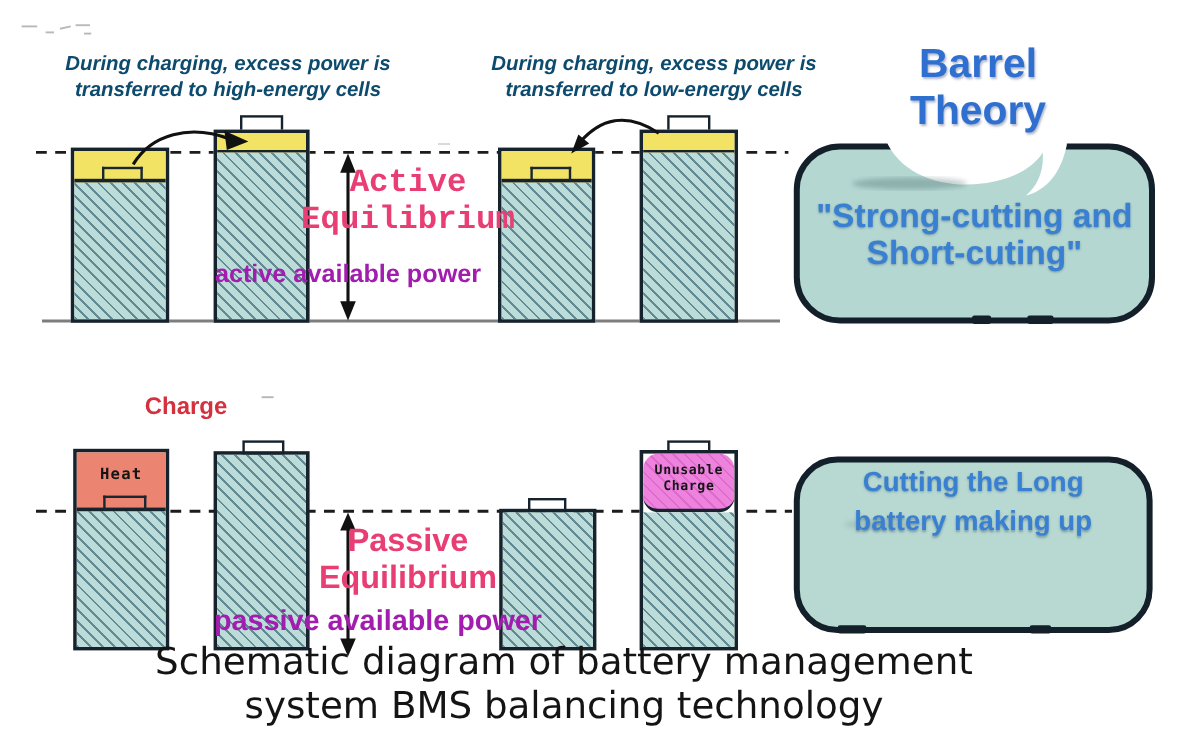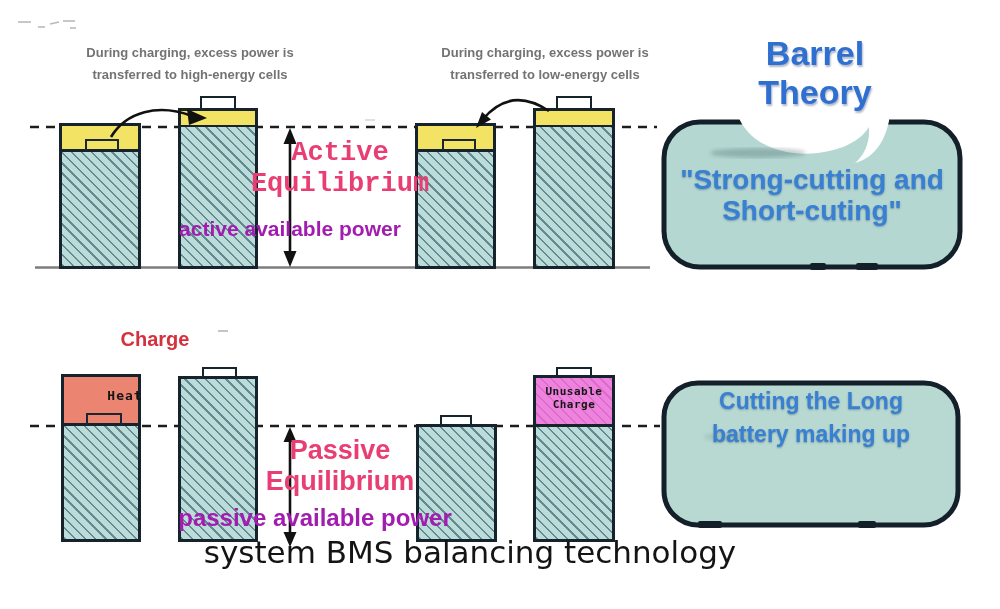--- a/index.html
+++ b/index.html
@@ -15,35 +15,36 @@
   .hatch{
     flex:1;background-color:#bcdcda;
     background-image:repeating-linear-gradient(45deg,rgba(38,84,98,0.60) 0 1.7px,transparent 1.7px 7.2px);
   }
   .cap{position:relative;box-sizing:content-box;border-bottom:3px solid #16222c;}
   .cap.yellow{background:#f2e365;}
   .cap.salmon{background:#eb8471;}
   .cap.magenta{
     background-color:#ee83de;
     background-image:repeating-linear-gradient(45deg,rgba(190,50,170,0.30) 0 1.5px,transparent 1.5px 7px);
+    border-radius:13px;
   }
   .cap.thin{border-bottom-width:2px;}
   .inner-term{
     position:absolute;border:2px solid #1a2630;border-bottom:none;background:transparent;
   }
   .terminal{
     position:absolute;background:#ffffff;border:2.5px solid #16222c;box-sizing:border-box;z-index:2;
   }
   .cap-label{
     width:100%;text-align:center;font-family:"DejaVu Sans Mono",monospace;
     font-weight:bold;color:#151515;
   }
   
   .txt{position:absolute;text-align:center;z-index:6;}
-  .red-note{font-size:13px;line-height:22px;font-weight:bold;color:#737373;}
+  .red-note{font-size:17px;line-height:22px;font-weight:bold;color:#0c4a6e;font-style:italic;}
   .red-label{font-size:20px;font-weight:bold;color:#d5303e;}
   .barrel{font-size:34px;line-height:39px;font-weight:bold;color:#2f6fd0;
           text-shadow:1px 2px 2px rgba(25,45,100,0.35);}
   .pink{font-size:27px;line-height:31px;font-weight:bold;color:#e83e74;}
   .power{font-weight:bold;color:#a21caf;}
   .bubble-txt{font-weight:bold;color:#3a80d2;text-shadow:0 1px 2px rgba(25,55,95,0.40);}
   .caption{font-family:"DejaVu Sans",sans-serif;font-size:31px;line-height:36px;color:#141414;}
   svg{position:absolute;left:0;top:0;z-index:4;}
   svg.back{z-index:1;}
 </style>
@@ -93,21 +94,21 @@
     <div class="cap yellow thin" style="height:14px;"></div>
     <div class="hatch"></div>
   </div>
 
   <div class="terminal" style="left:202px;top:367px;width:35px;height:13px;"></div>
   <div class="terminal" style="left:440px;top:415px;width:32px;height:12px;"></div>
   <div class="terminal" style="left:556px;top:367px;width:36px;height:12px;"></div>
 
   <div class="battery" style="left:61px;top:374px;width:80px;height:168px;">
     <div class="cap salmon" style="height:46px;">
-      <div class="cap-label" style="font-size:13px;letter-spacing:1px;margin-top:11px;padding-left:24px;">Heat</div>
+      <div class="cap-label" style="font-size:13px;letter-spacing:1px;margin-top:11px;">Heat</div>
       <div class="inner-term" style="left:22px;top:36px;width:32px;height:10px;"></div>
     </div>
     <div class="hatch"></div>
   </div>
 
   <div class="battery" style="left:178px;top:376px;width:80px;height:166px;">
     <div class="hatch"></div>
   </div>
 
   <div class="battery" style="left:416px;top:424px;width:81px;height:118px;">
@@ -198,16 +199,17 @@
   </div>
 
   <div class="txt power" style="left:160px;top:504px;width:310px;font-size:24px;">passive available power</div>
 
   <div class="txt bubble-txt" style="left:664px;top:385px;width:294px;font-size:23px;line-height:33px;">
     <div>Cutting the Long</div>
     <div>battery making up</div>
   </div>
 
   <div class="txt caption" style="left:0px;top:534px;width:940px;">
+    <div>Schematic diagram of battery management</div>
     <div>system BMS balancing technology</div>
   </div>
 
 </div>
 
 </body></html>

